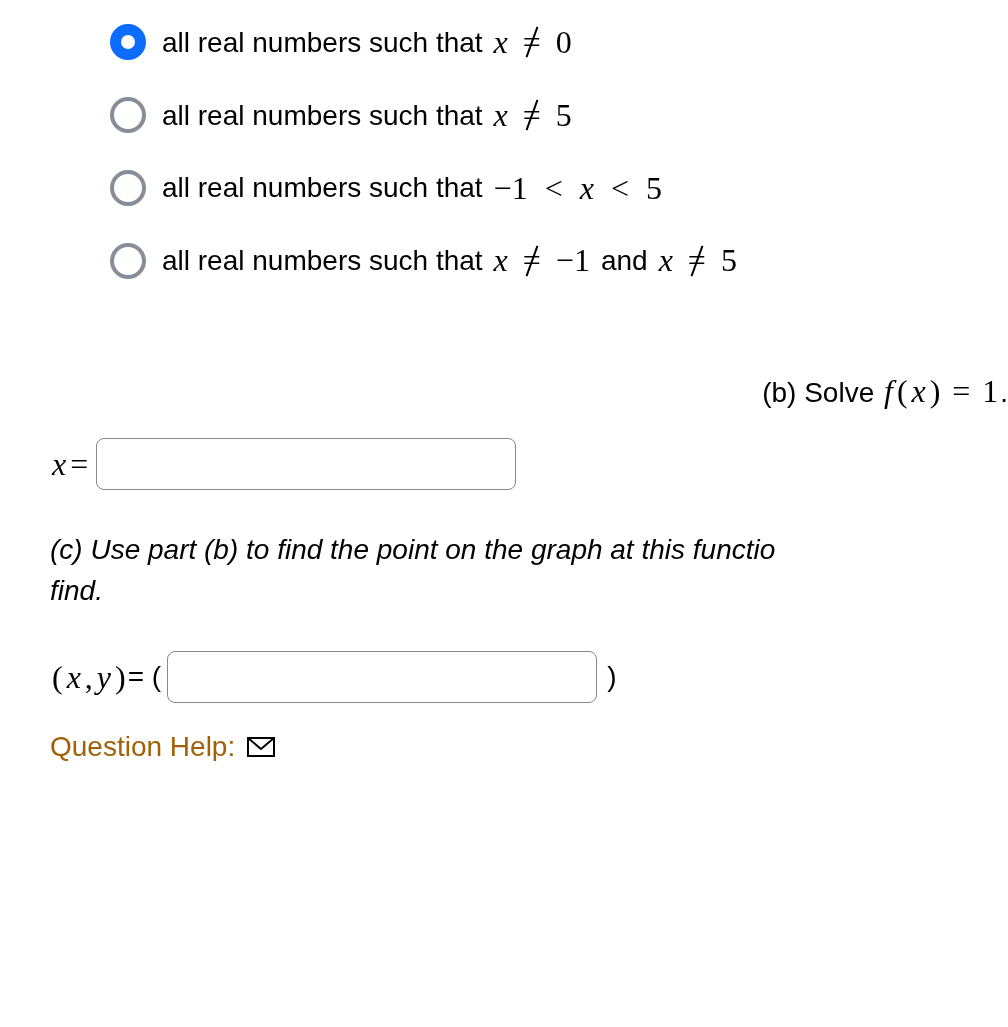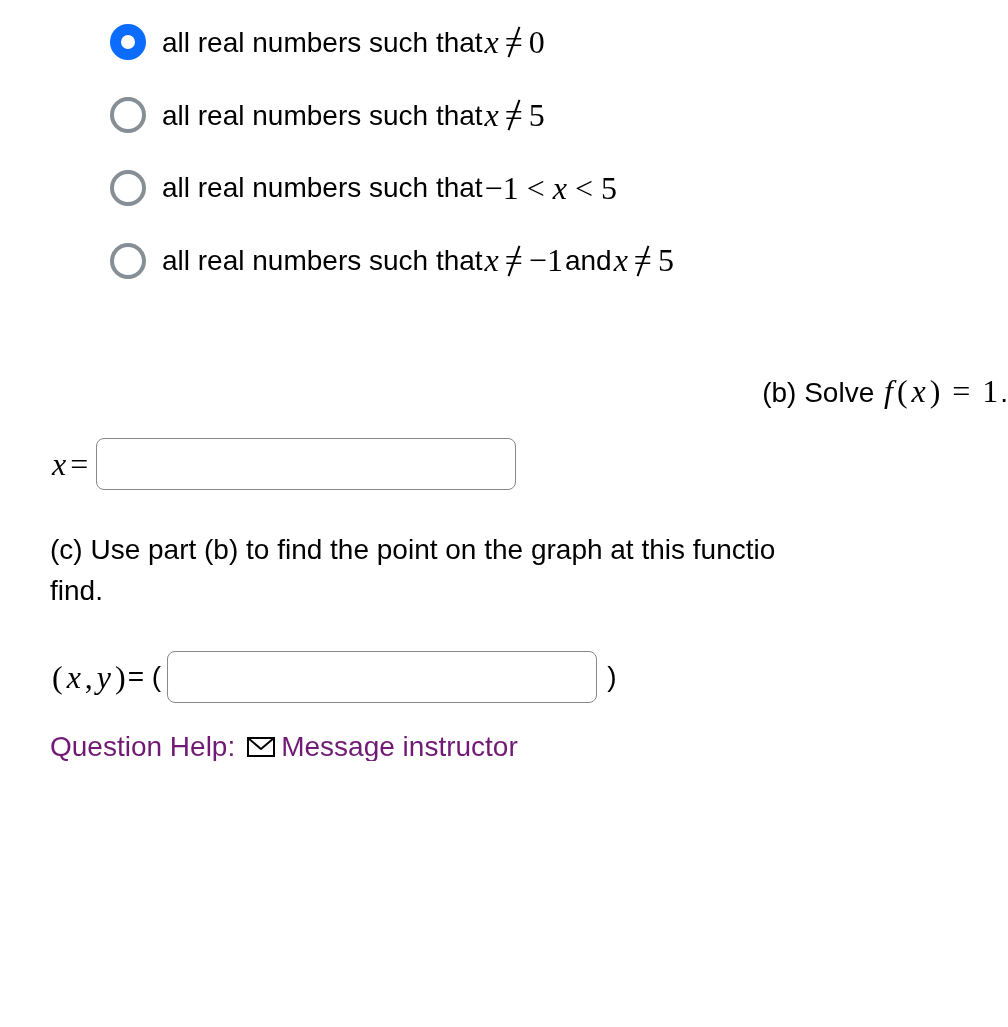--- a/index.html
+++ b/index.html
@@ -37,31 +37,32 @@
   }
   .radio.selected {
     border-color: #0b6cff;
     border-width: 11px;
   }
   .radio-label {
     display: inline-flex;
     align-items: center;
     flex-wrap: wrap;
     line-height: 1.4;
-    gap: 0;
+    gap: 9px;
   }
   .part {
     margin-top: 90px;
     margin-bottom: 28px;
     text-align: right;
   }
   .part-c {
     margin-top: 40px;
     margin-bottom: 40px;
     line-height: 1.45;
+    font-style: italic;
   }
   .ans-row {
     display: flex;
     align-items: center;
     margin-bottom: 40px;
   }
   .ans-row.c {
     margin-bottom: 30px;
   }
   .text-input {
@@ -71,21 +72,21 @@
     background: #fff;
     font-size: 24px;
     padding: 0 8px;
     box-sizing: border-box;
   }
   .inp-b { width: 420px; margin-left: 6px; }
   .inp-c { width: 430px; margin-left: 6px; margin-right: 10px; }
   .help-row {
     display: flex;
     align-items: center;
-    color: #701a75;
+    color: #a16207;
     margin-top: 10px;
     height: 28px;
     overflow: hidden;
   }
   .help-left { margin-right: 12px; }
   .mail-icon {
     display: inline-flex;
     margin-right: 6px;
   }
   
@@ -211,16 +212,15 @@
   </div>
 
   <div class="help-row">
     <span class="help-left">Question Help:</span>
     <span class="mail-icon">
       <svg width="28" height="20" viewBox="0 0 28 20">
         <rect x="1" y="1" width="26" height="18" fill="none" stroke="#000" stroke-width="2"></rect>
         <polyline points="1,1 14,12 27,1" fill="none" stroke="#000" stroke-width="2"></polyline>
       </svg>
     </span>
-    <span>Message instructor</span>
   </div>
 
 </div>
 
 </body></html>

